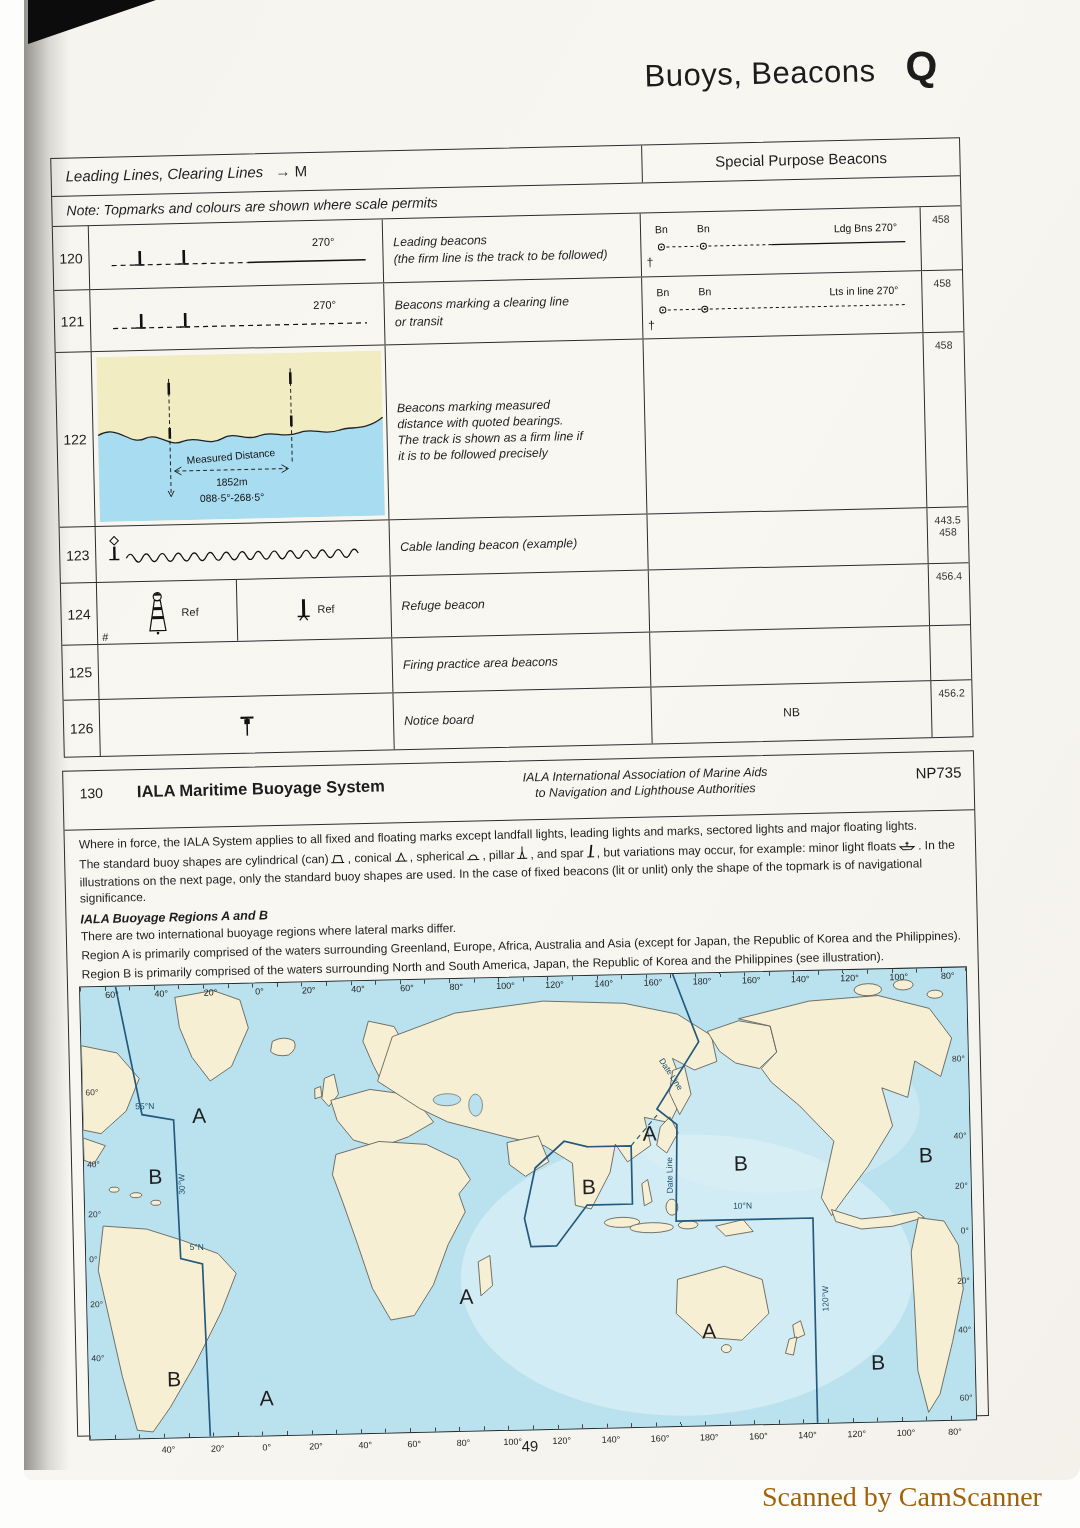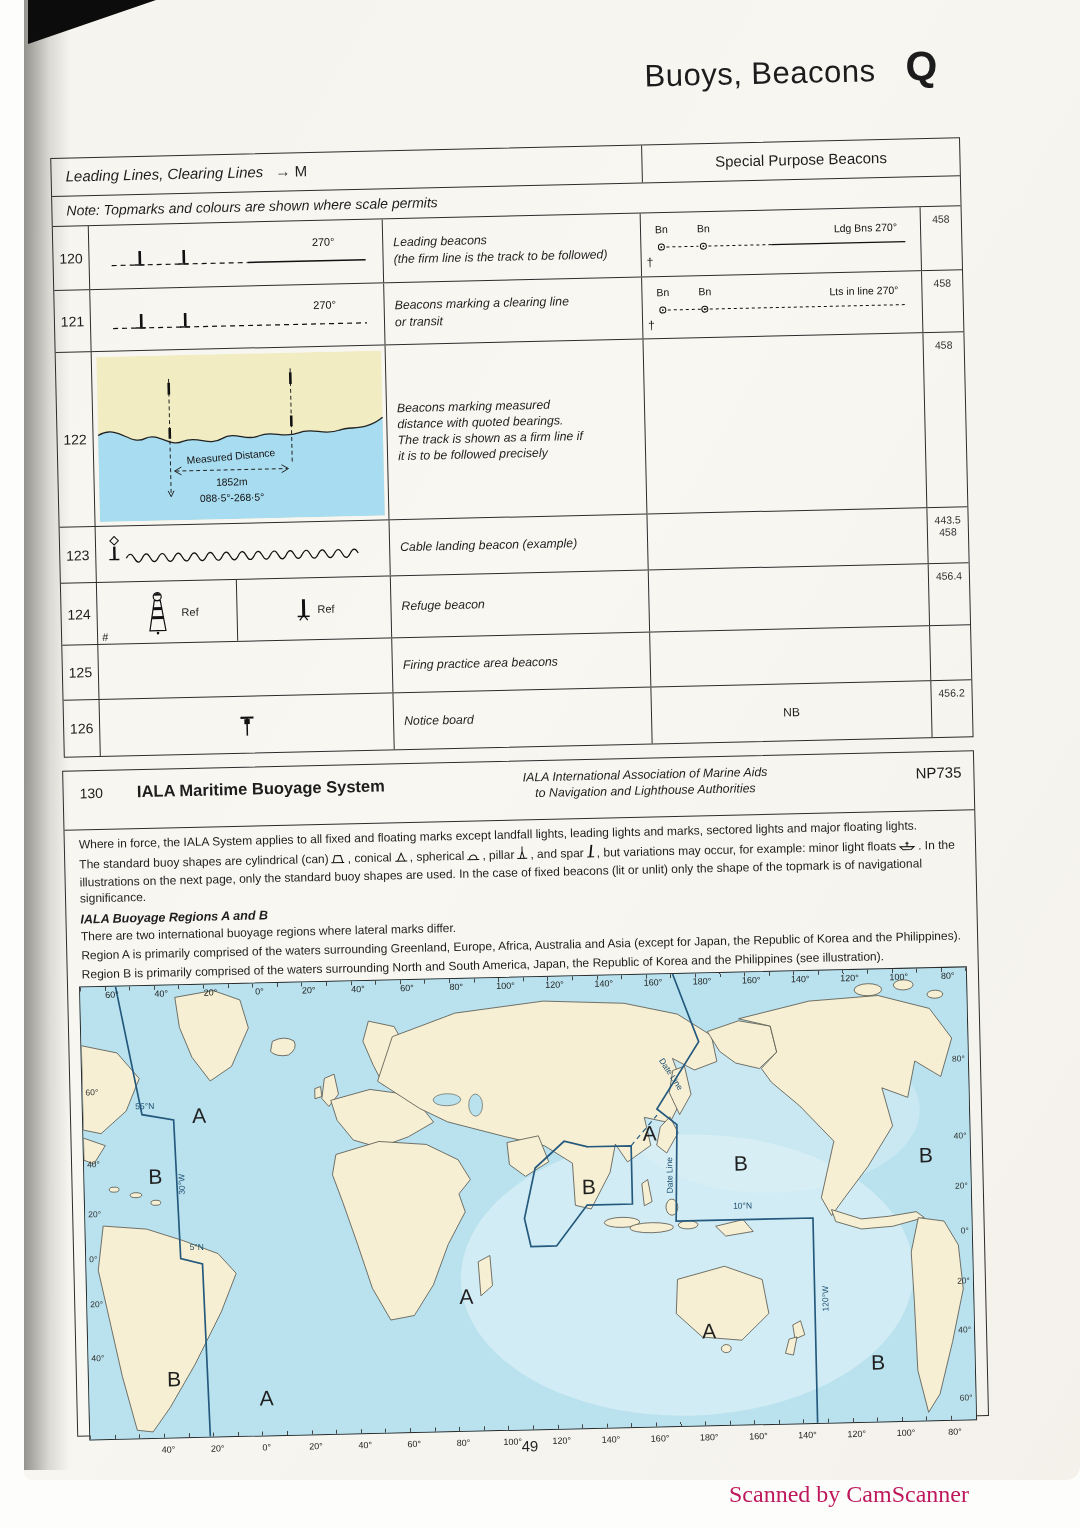--- a/index.html
+++ b/index.html
@@ -59,21 +59,21 @@
   .axlab.top{top:3px;}
   .latlab{position:absolute;font-size:8.5px;color:#333;}
   .region-letter{position:absolute;font-size:21px;font-weight:500;color:#1f1f1f;transform:translate(-50%,-50%);}
   .blab{position:absolute;font-size:8.5px;color:#1f5070;transform:translate(-50%,-50%);white-space:nowrap;}
 
   
   .pageno{position:absolute;left:506px;top:1437px;font-size:15px;color:#222;z-index:65;}
   .watermark{position:absolute;left:0;top:1378px;width:1080px;height:150px;z-index:60;pointer-events:none;}
   .wm-text{position:absolute;left:148px;top:2px;font-family:"Liberation Serif",serif;font-weight:bold;font-size:112px;letter-spacing:-2px;white-space:nowrap;color:rgba(139,185,212,.78);-webkit-text-stroke:4px rgba(72,130,168,.9);transform:rotate(-.4deg);}
   .wm-star{position:absolute;left:-12px;top:4px;}
-  .camscanner{position:absolute;left:729px;top:1481px;font-family:"Liberation Serif",serif;font-size:24px;color:#be185d;z-index:70;}
+  .camscanner{position:absolute;left:762px;top:1481px;font-family:"Liberation Serif",serif;font-size:28px;color:#a16207;z-index:70;}
 </style>
 </head>
 <body>
 
 <div class="canvas">
   <div class="sheet-bg"></div>
   <div class="gutter"></div>
   <div class="wedge"></div>
 
   <div class="tilt">

